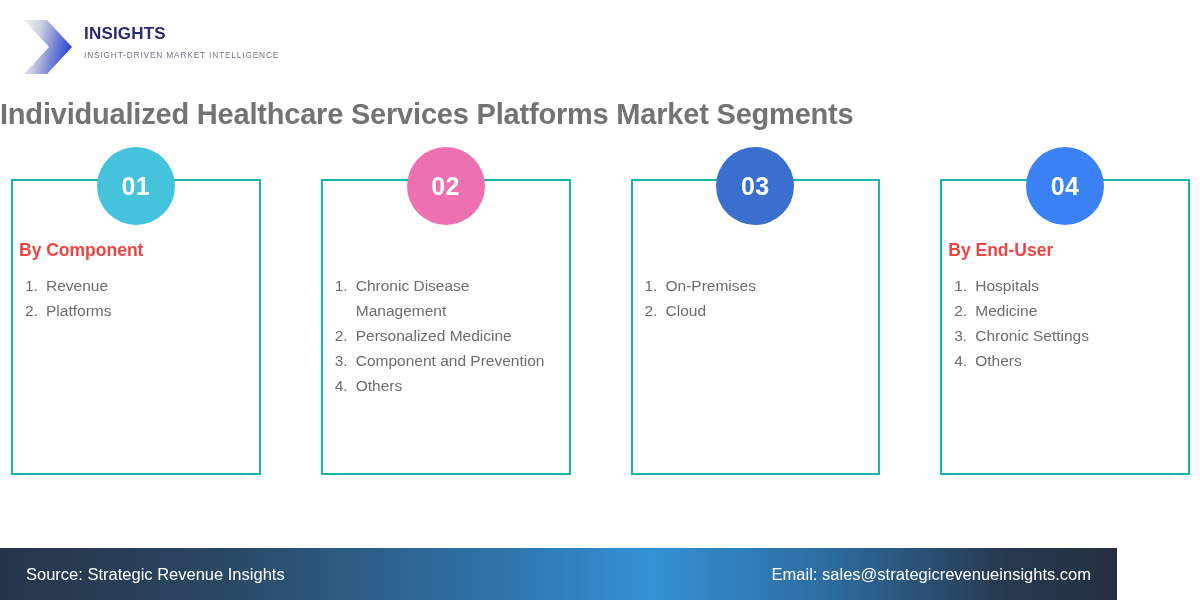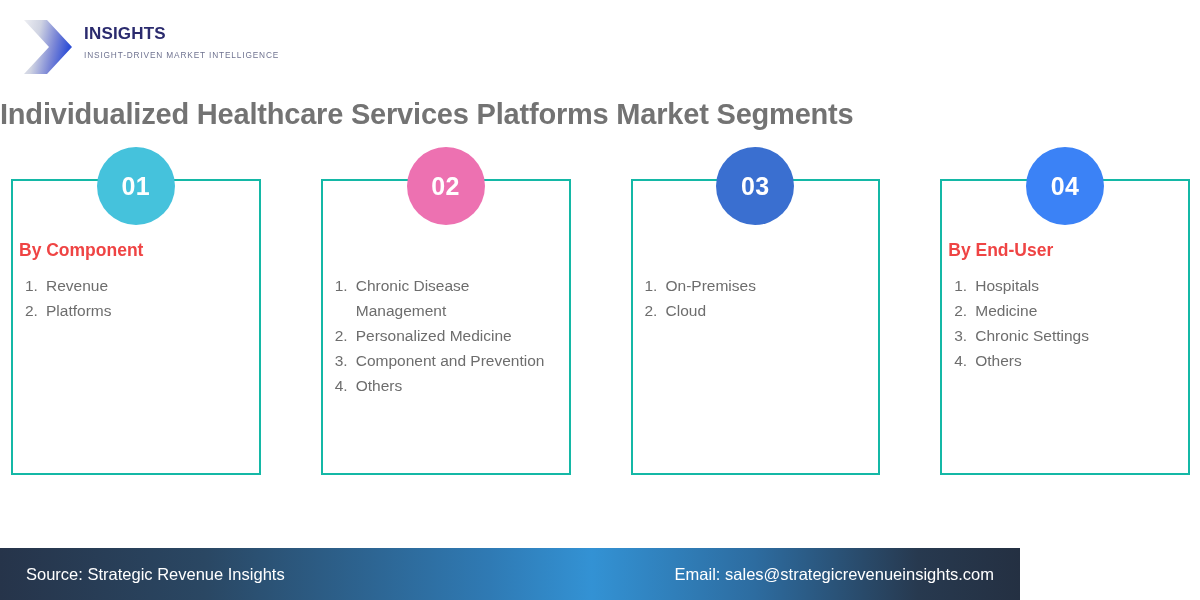--- a/index.html
+++ b/index.html
@@ -133,21 +133,21 @@
     position: absolute;
     left: 0;
     top: 0;
   }
 
   
   .footer {
     position: absolute;
     left: 0;
     top: 548px;
-    width: 1020px;
+    width: 1117px;
     height: 52px;
     background: linear-gradient(90deg,
         #26344a 0%,
         #2a4763 20%,
         #2f7ab4 48%,
         #3392d4 58%,
         #2d6ca0 74%,
         #27394f 90%,
         #243042 100%);
     display: flex;

